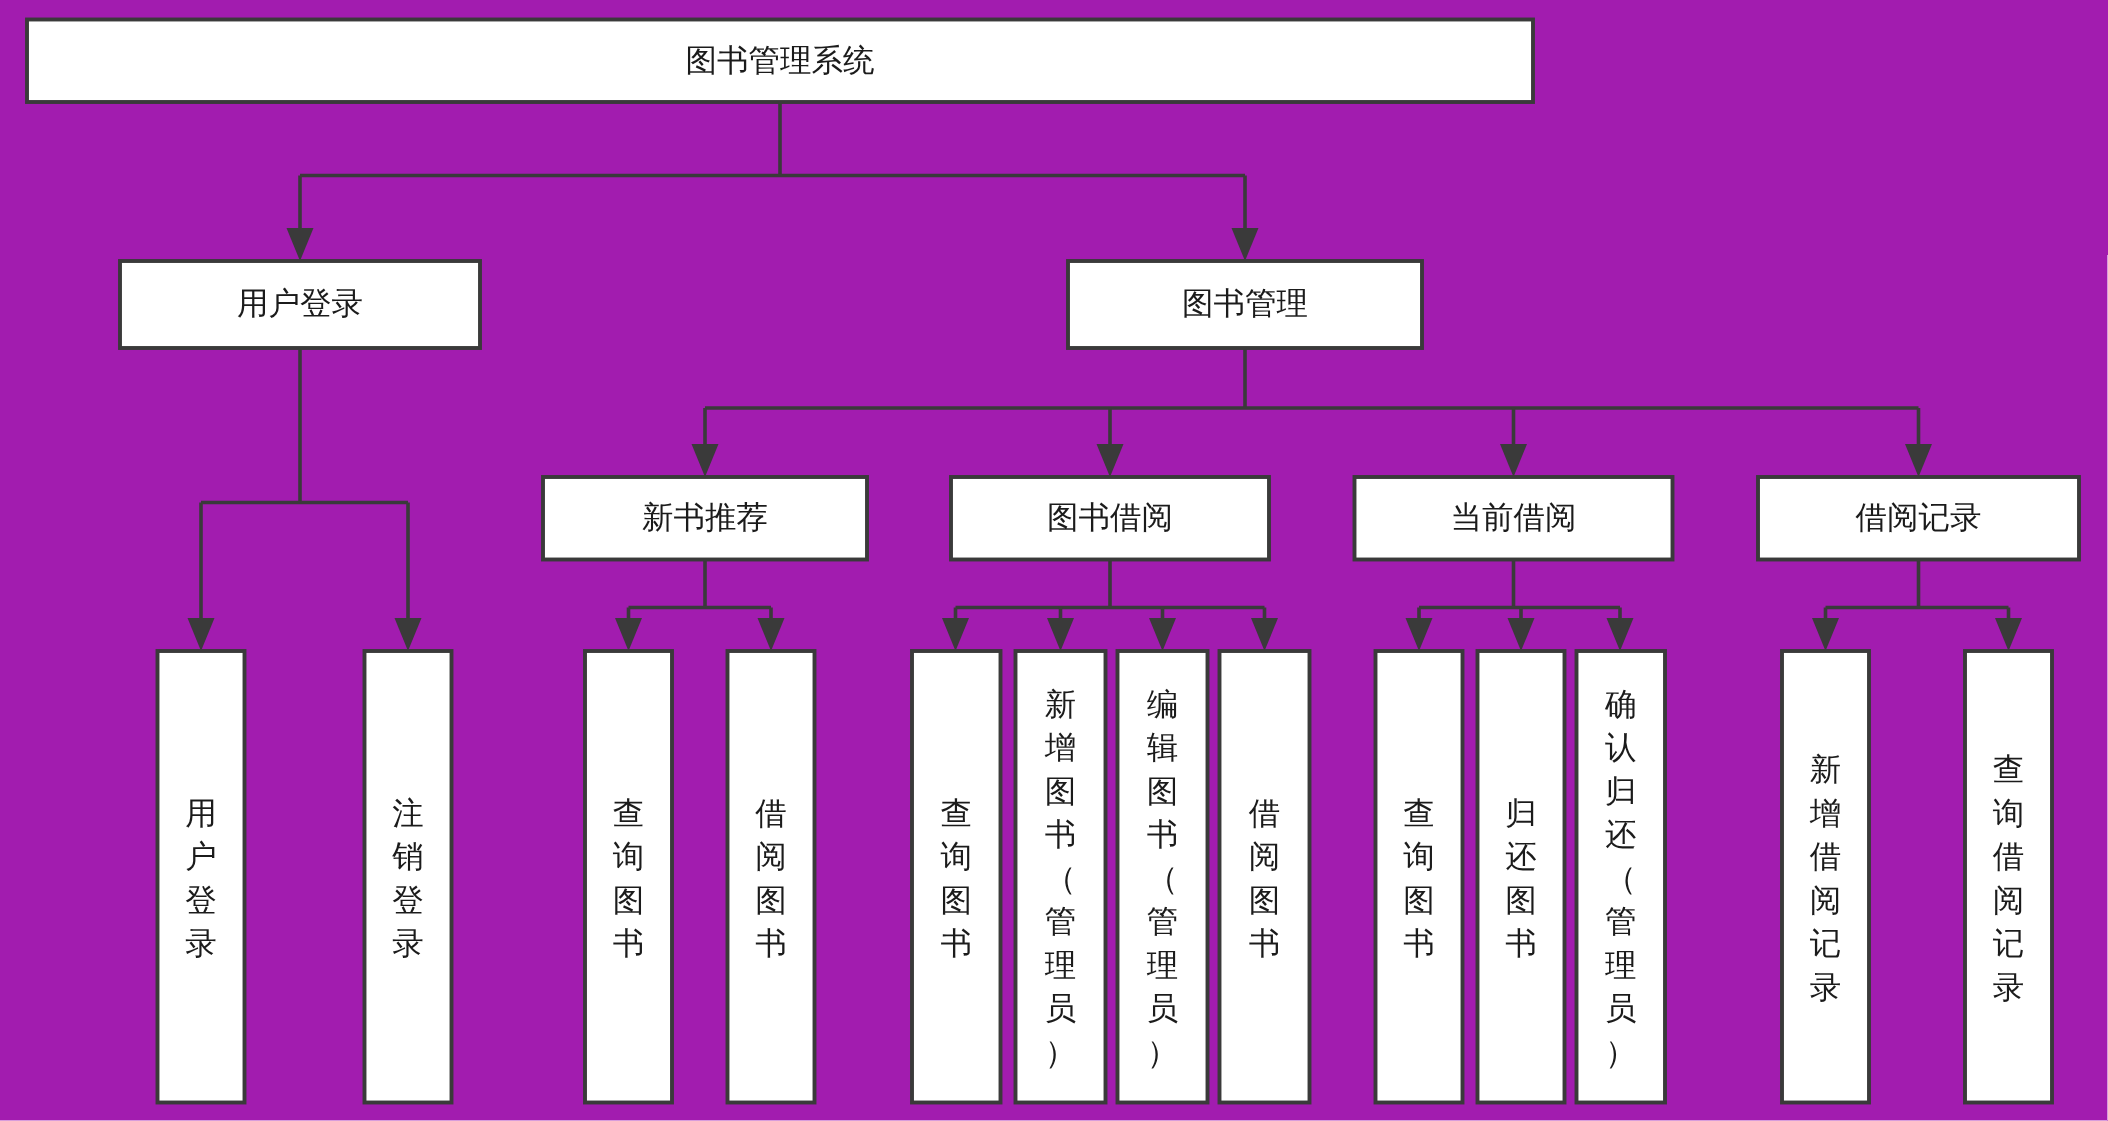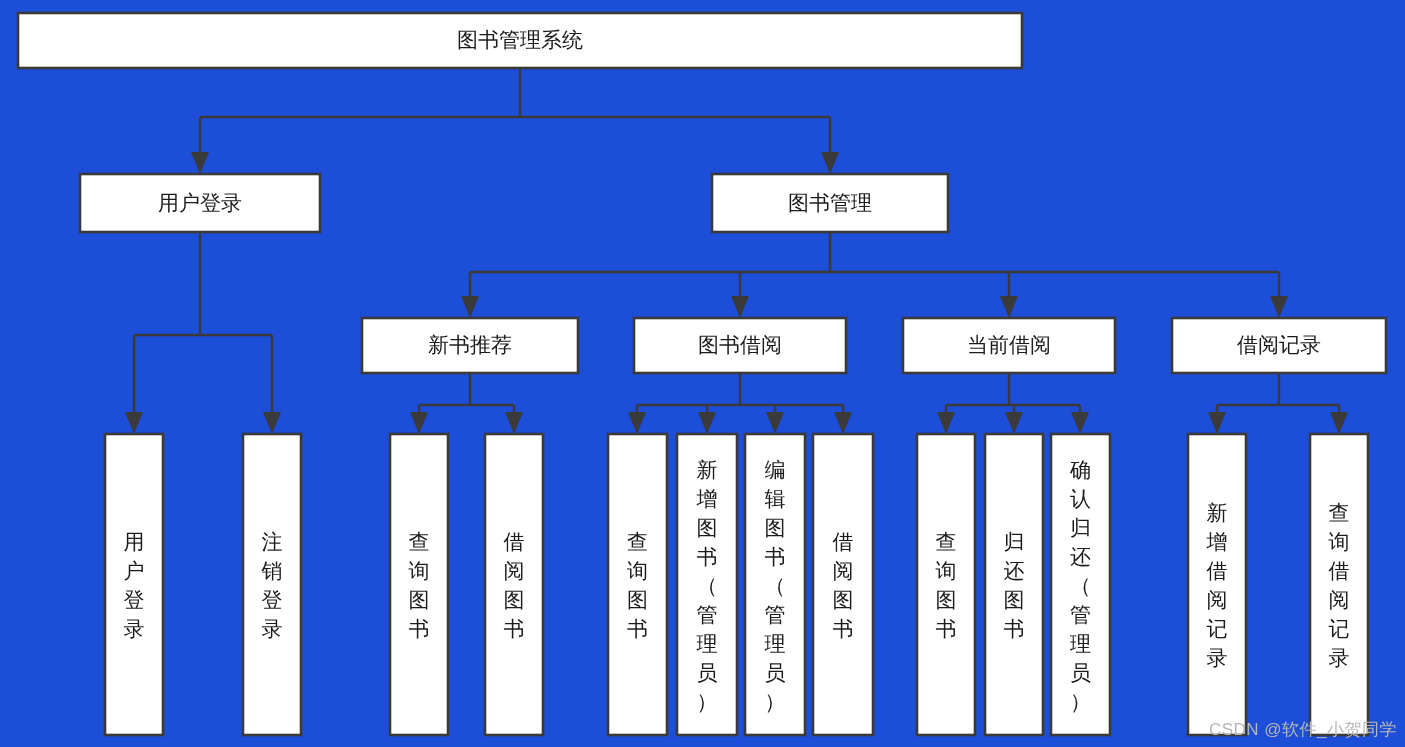--- a/index.html
+++ b/index.html
@@ -10,21 +10,21 @@
   body {
     width: 1405px;
     height: 747px;
     font-family: "Liberation Sans", "DejaVu Sans", sans-serif;
     overflow: hidden;
   }
   #diagram-root {
     position: relative;
     width: 1405px;
     height: 747px;
-    background: #1d4ed8;
+    background: #a21caf;
   }
   svg.flow {
     position: absolute;
     top: 0;
     left: 0;
     width: 1405px;
     height: 747px;
   }
   .node-box {
     fill: #ffffff;
@@ -199,14 +199,13 @@
           <rect x="1188" y="434" width="58" height="301" class="node-box"></rect>
           <text x="1217" y="520.12" text-anchor="middle" font-size="21" fill="#1b1b1b" font-family="&quot;Liberation Sans&quot;,&quot;DejaVu Sans&quot;,sans-serif"><tspan x="1217" dy="0">新</tspan><tspan x="1217" dy="29">增</tspan><tspan x="1217" dy="29">借</tspan><tspan x="1217" dy="29">阅</tspan><tspan x="1217" dy="29">记</tspan><tspan x="1217" dy="29">录</tspan></text>
         </g>
         <g>
           <rect x="1310" y="434" width="58" height="301" class="node-box"></rect>
           <text x="1339" y="520.12" text-anchor="middle" font-size="21" fill="#1b1b1b" font-family="&quot;Liberation Sans&quot;,&quot;DejaVu Sans&quot;,sans-serif"><tspan x="1339" dy="0">查</tspan><tspan x="1339" dy="29">询</tspan><tspan x="1339" dy="29">借</tspan><tspan x="1339" dy="29">阅</tspan><tspan x="1339" dy="29">记</tspan><tspan x="1339" dy="29">录</tspan></text>
         </g>
       </g>
   </svg>
 
-  <div class="watermark">CSDN @软件_小贺同学</div>
 </div>
 
 </body></html>

